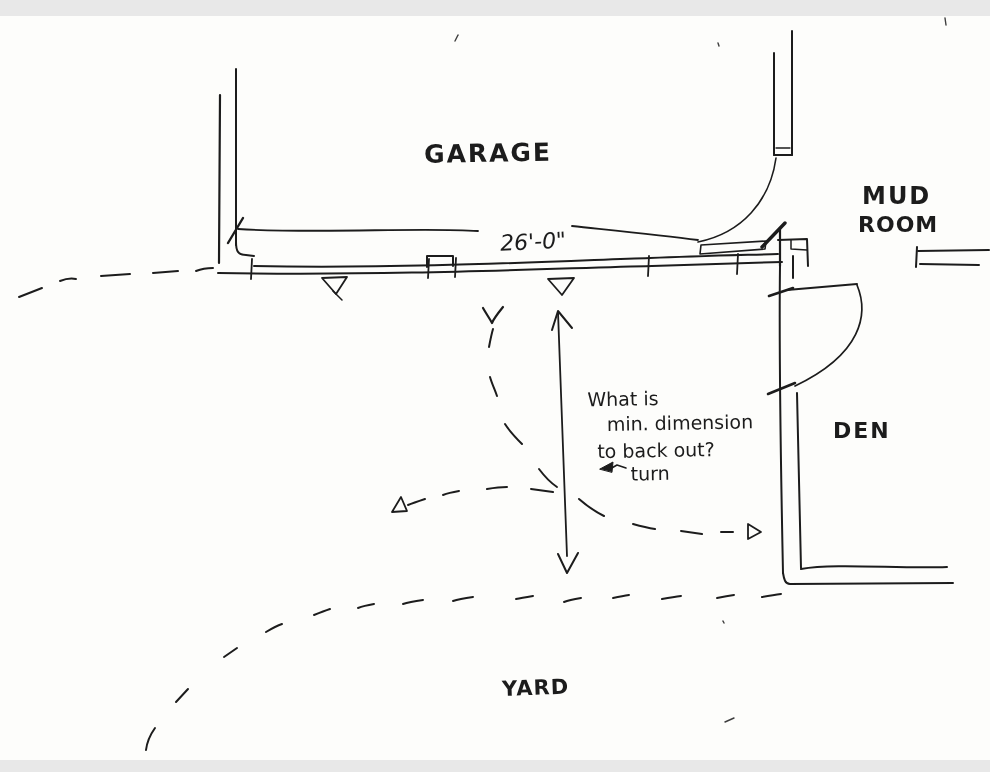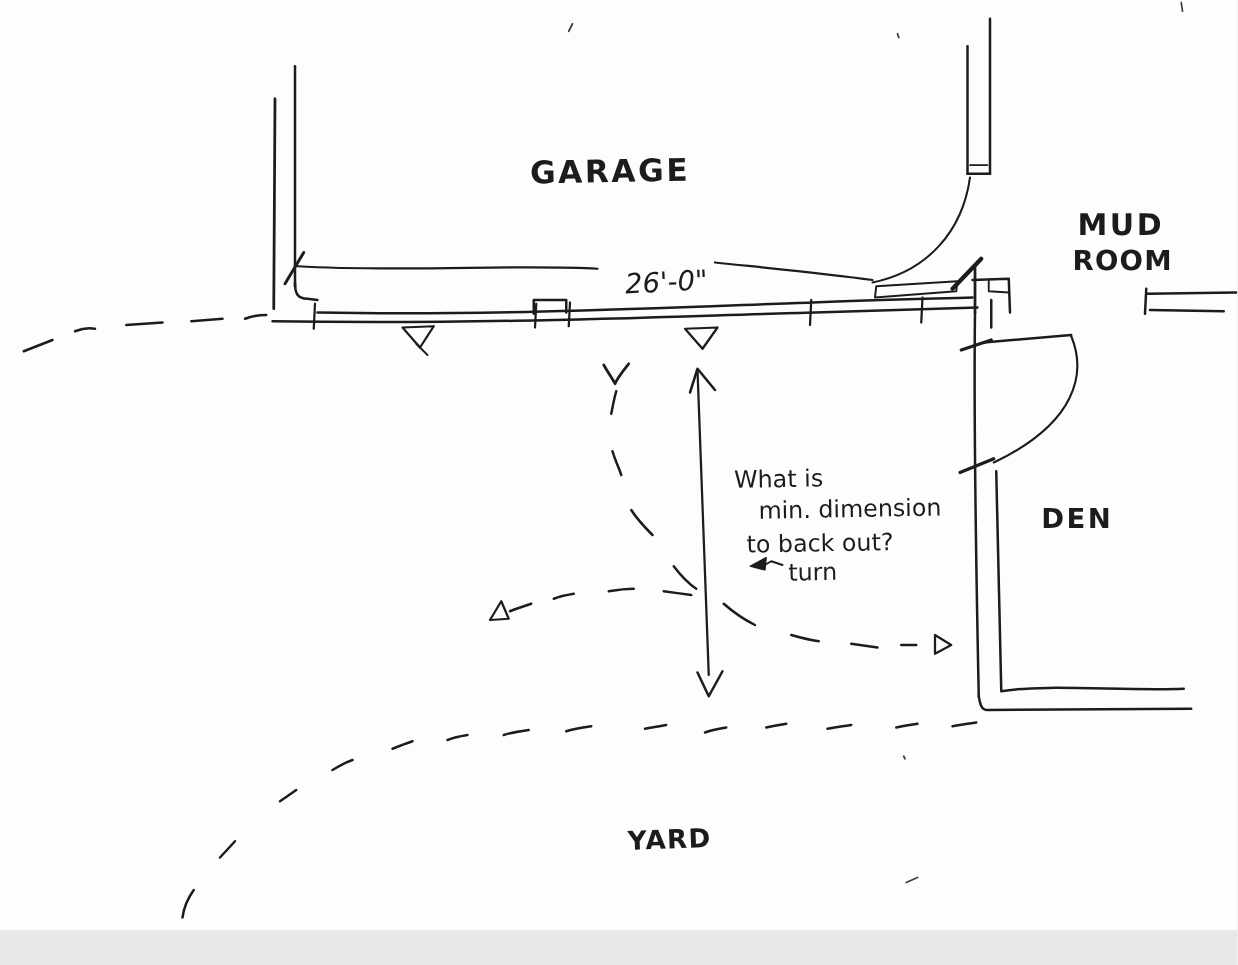--- a/index.html
+++ b/index.html
@@ -2,20 +2,21 @@
 <html><head>
 <meta charset="utf-8">
 <style>
   html,body{margin:0;padding:0;background:#e8e8e8;}
   .sheet{
     position:relative;
     width:990px;height:744px;
     background:#fdfdfb;
     overflow:hidden;
     font-family:"DejaVu Sans", sans-serif;
+    margin-top:16px;
   }
   svg{display:block}
   svg text{
     fill:#1c1c1c;
     font-family:"DejaVu Sans", sans-serif;
   }
   .room-label{font-weight:bold;}
   .note-text{font-weight:normal;}
 </style>
 </head>

